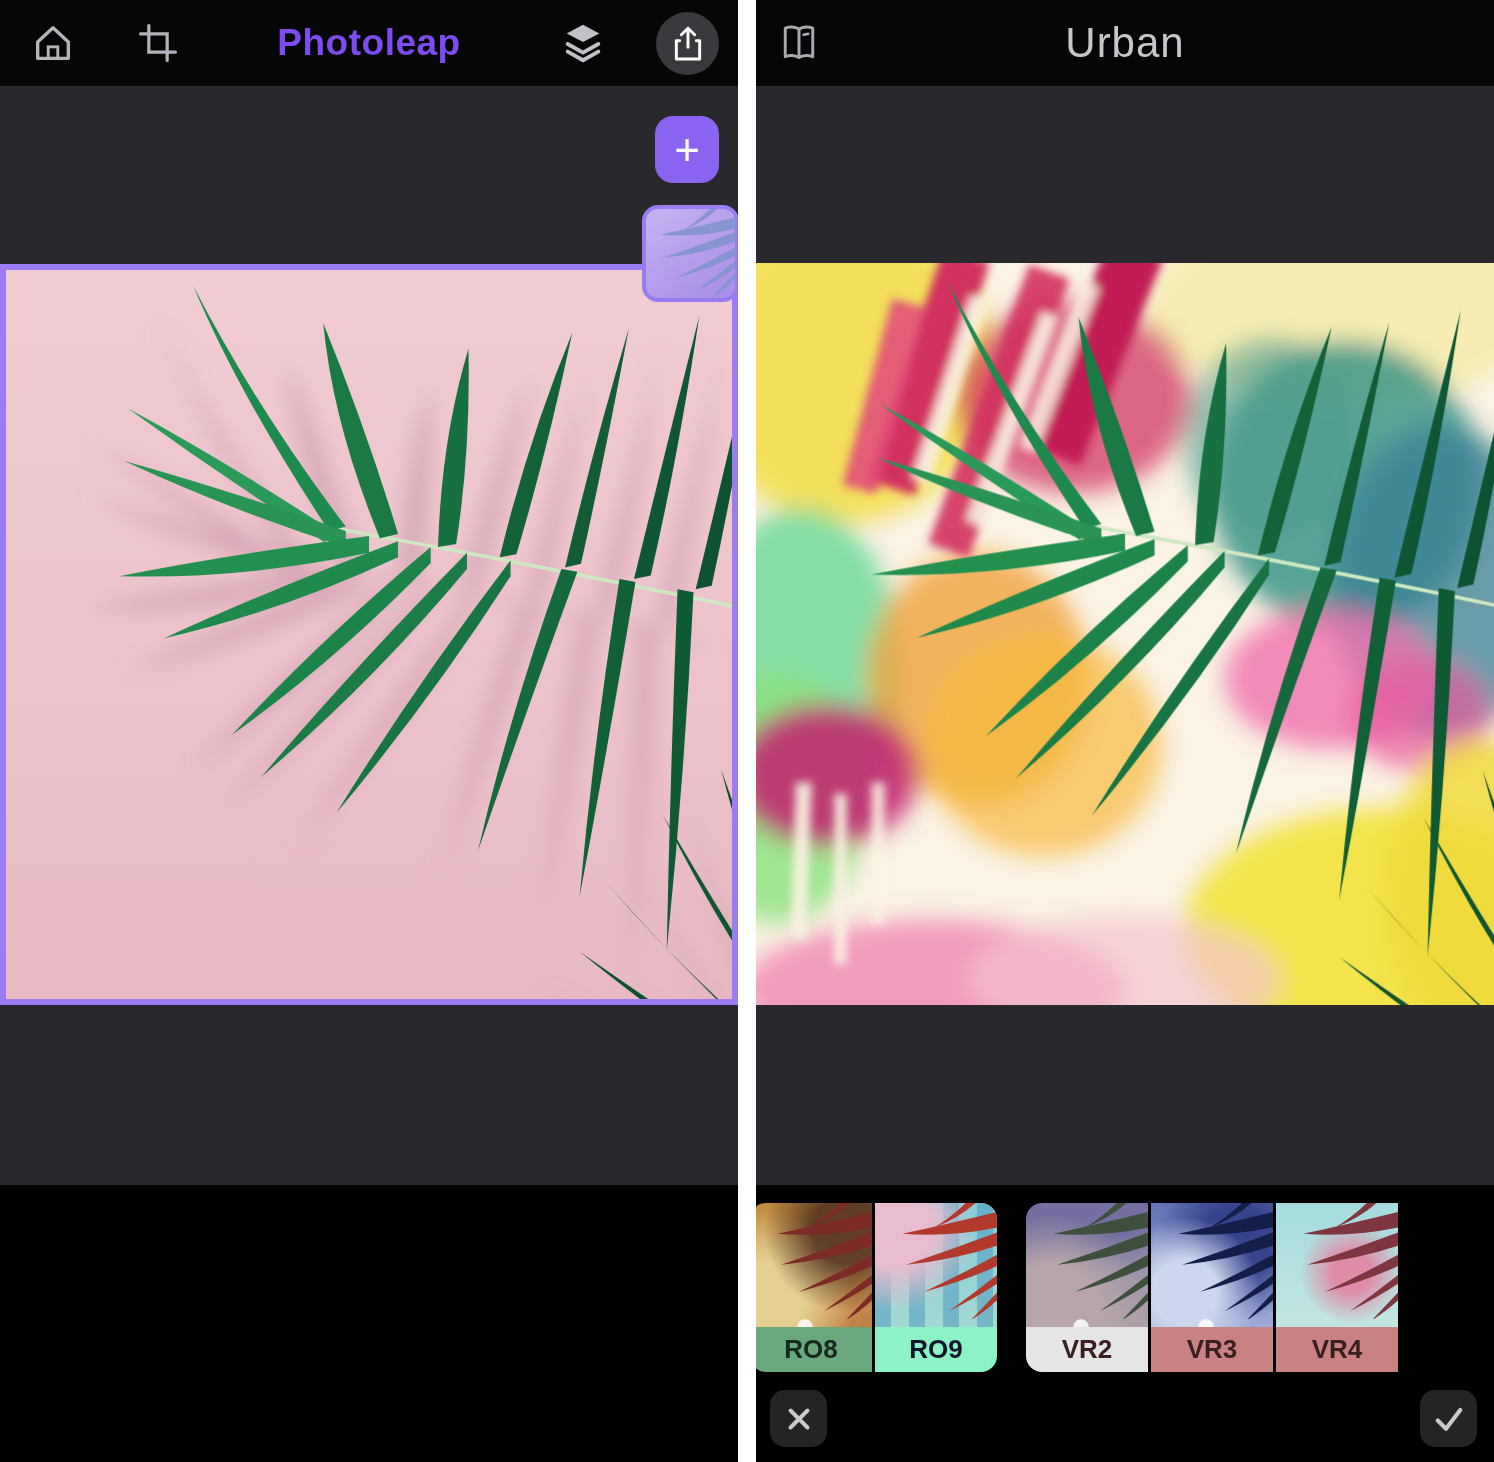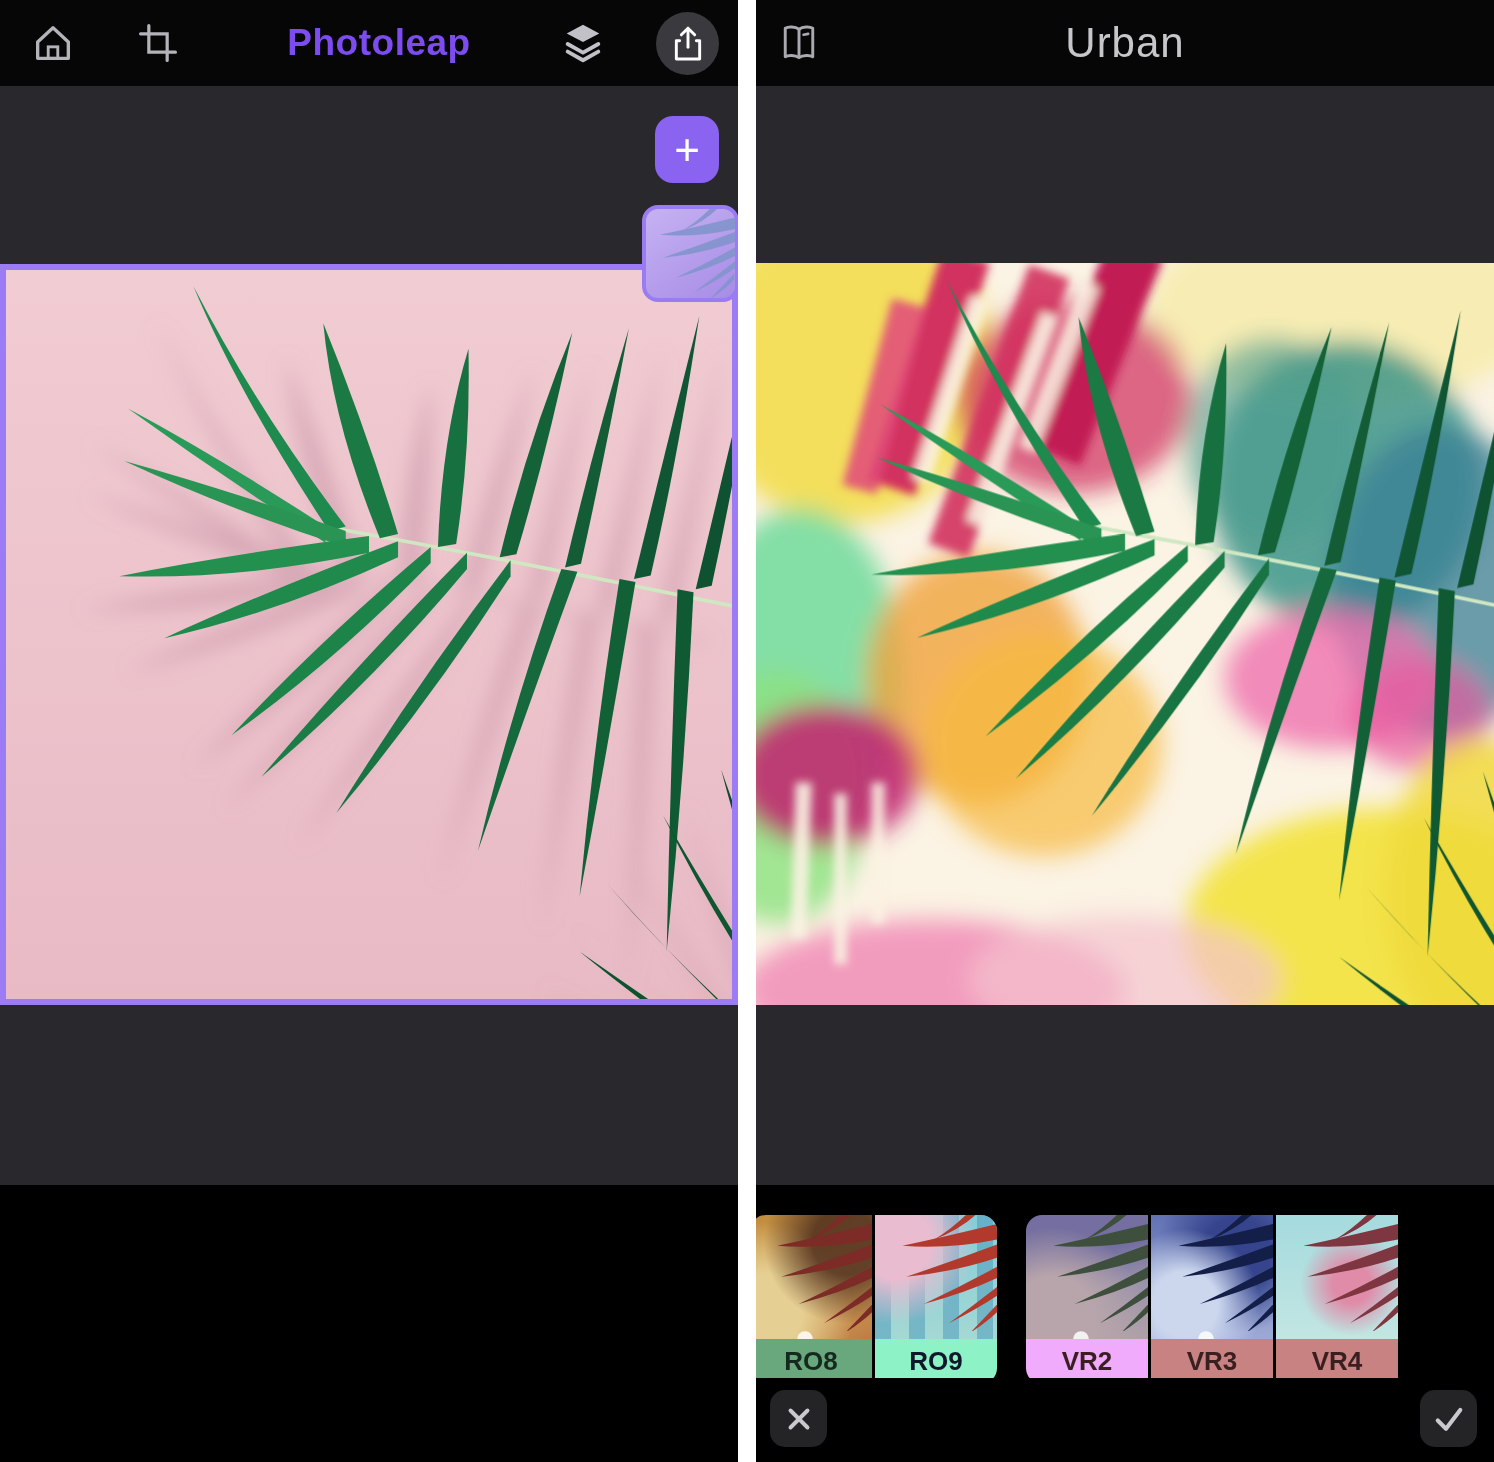--- a/index.html
+++ b/index.html
@@ -1,19 +1,19 @@
 <!DOCTYPE html>
 <html><head>
 <meta charset="utf-8">
 <style>
   html,body{margin:0;padding:0;background:#000;}
   .stage{position:relative;width:1494px;height:1462px;background:#000;overflow:hidden;
          font-family:"Liberation Sans","DejaVu Sans",sans-serif;}
   .panel{position:absolute;top:0;height:1462px;overflow:hidden;background:#000;}
-  .panel.left{left:0;width:738px;padding-left:20px;}
+  .panel.left{left:0;width:738px;}
   .panel.right{left:756px;width:738px;}
   .vdivider{position:absolute;left:738px;top:0;width:18px;height:1462px;background:#fff;z-index:50;}
 
   
   .topbar{position:absolute;left:0;top:0;width:100%;height:86px;background:#060607;}
   .tb-icon{position:absolute;top:14px;width:58px;height:58px;display:flex;align-items:center;justify-content:center;}
   .title{position:absolute;top:0;left:0;width:100%;height:86px;display:flex;align-items:center;justify-content:center;}
   .title.photoleap{color:#7d4cf0;font-size:37px;font-weight:700;letter-spacing:.5px;}
   .title.urban{color:#c6c6cb;font-size:42px;font-weight:400;letter-spacing:1px;}
   .share-circle{position:absolute;left:656px;top:12px;width:63px;height:63px;border-radius:50%;
@@ -38,21 +38,21 @@
   .layer-thumb{position:absolute;left:642px;top:205px;width:97px;height:97px;border-radius:16px;
                border:4px solid #9a7cf2;box-sizing:border-box;overflow:hidden;z-index:5;
                background:linear-gradient(145deg,#c6b2f2,#a78ce6);}
   .layer-thumb svg{width:100%;height:100%;display:block;color:#8294cc;opacity:.9;}
 
   
   .toolbar{position:absolute;left:0;top:1185px;width:100%;height:277px;background:#000;}
 
   
   .filter-row{position:absolute;left:0;top:1203px;width:100%;height:169px;}
-  .fgroup{position:absolute;top:0;height:169px;display:flex;gap:3px;border-radius:16px;overflow:hidden;margin-top:12px;}
+  .fgroup{position:absolute;top:0;height:169px;display:flex;gap:3px;border-radius:16px;overflow:hidden;}
   .fgroup.g1{left:-6px;}
   .fgroup.g2{left:270px;border-radius:16px 0 0 16px;}
   .fthumb{position:relative;width:122px;height:169px;flex:0 0 auto;}
   .timg{position:relative;width:100%;height:124px;overflow:hidden;}
   .timg svg{position:absolute;right:-6px;top:-4px;width:118px;height:120px;}
   .flabel{position:absolute;left:0;bottom:0;width:100%;height:45px;display:flex;align-items:center;
           justify-content:center;font-size:26px;font-weight:700;}
   .dl{position:absolute;right:14px;bottom:8px;opacity:.85;}
   .dots{position:absolute;left:0;top:48px;width:100%;display:flex;justify-content:center;gap:10px;}
   .dots i{width:13px;height:13px;border-radius:50%;background:#fff;display:block;}
@@ -312,21 +312,21 @@
               </svg>
             <span class="dl">
               <svg viewBox="0 0 14 20" width="21" height="30">
                   <g fill="none" stroke="#fff" stroke-width="2.6" stroke-linecap="round" stroke-linejoin="round">
                     <path d="M7,2 V16"></path>
                     <path d="M2,10 L7,16 L12,10"></path>
                   </g>
                 </svg>
             </span>
           </div>
-          <div class="flabel" style="background:#f0abfc;color:#3a1f20">VR2</div>
+          <div class="flabel" style="background:#e5e5e5;color:#3a1f20">VR2</div>
         </div>
         <div class="fthumb t-vr3">
           <div class="timg">
             <svg viewBox="0 0 122 124">
                 <use href="#minileaf" fill="currentColor"></use>
               </svg>
             <span class="dl">
               <svg viewBox="0 0 14 20" width="21" height="30">
                   <g fill="none" stroke="#fff" stroke-width="2.6" stroke-linecap="round" stroke-linejoin="round">
                     <path d="M7,2 V16"></path>

